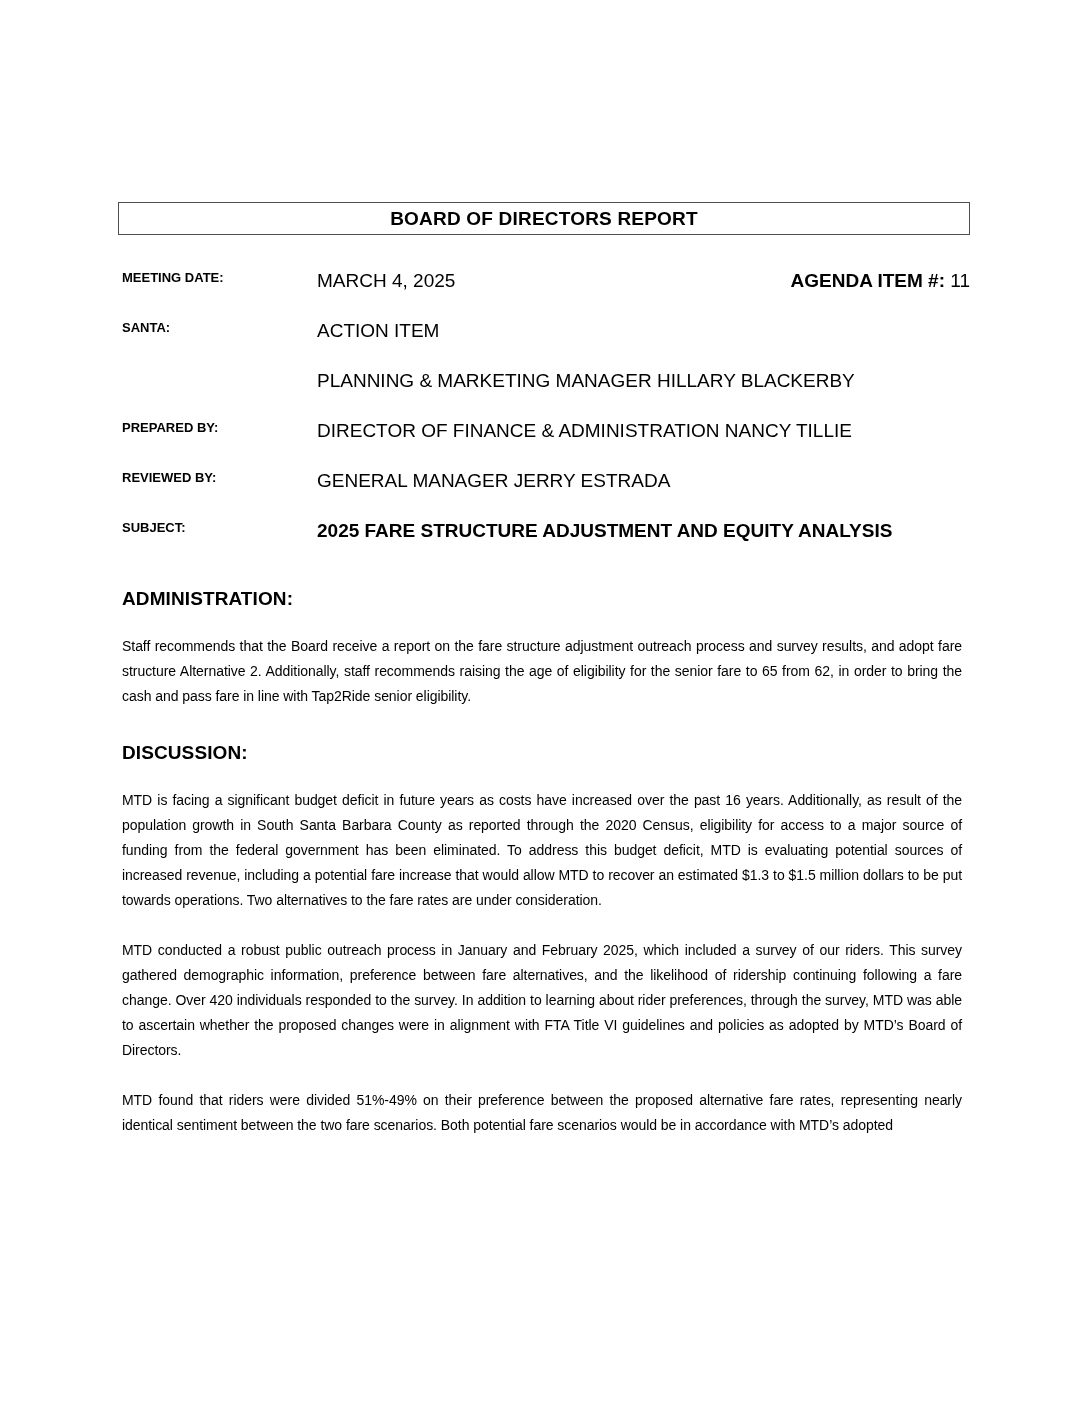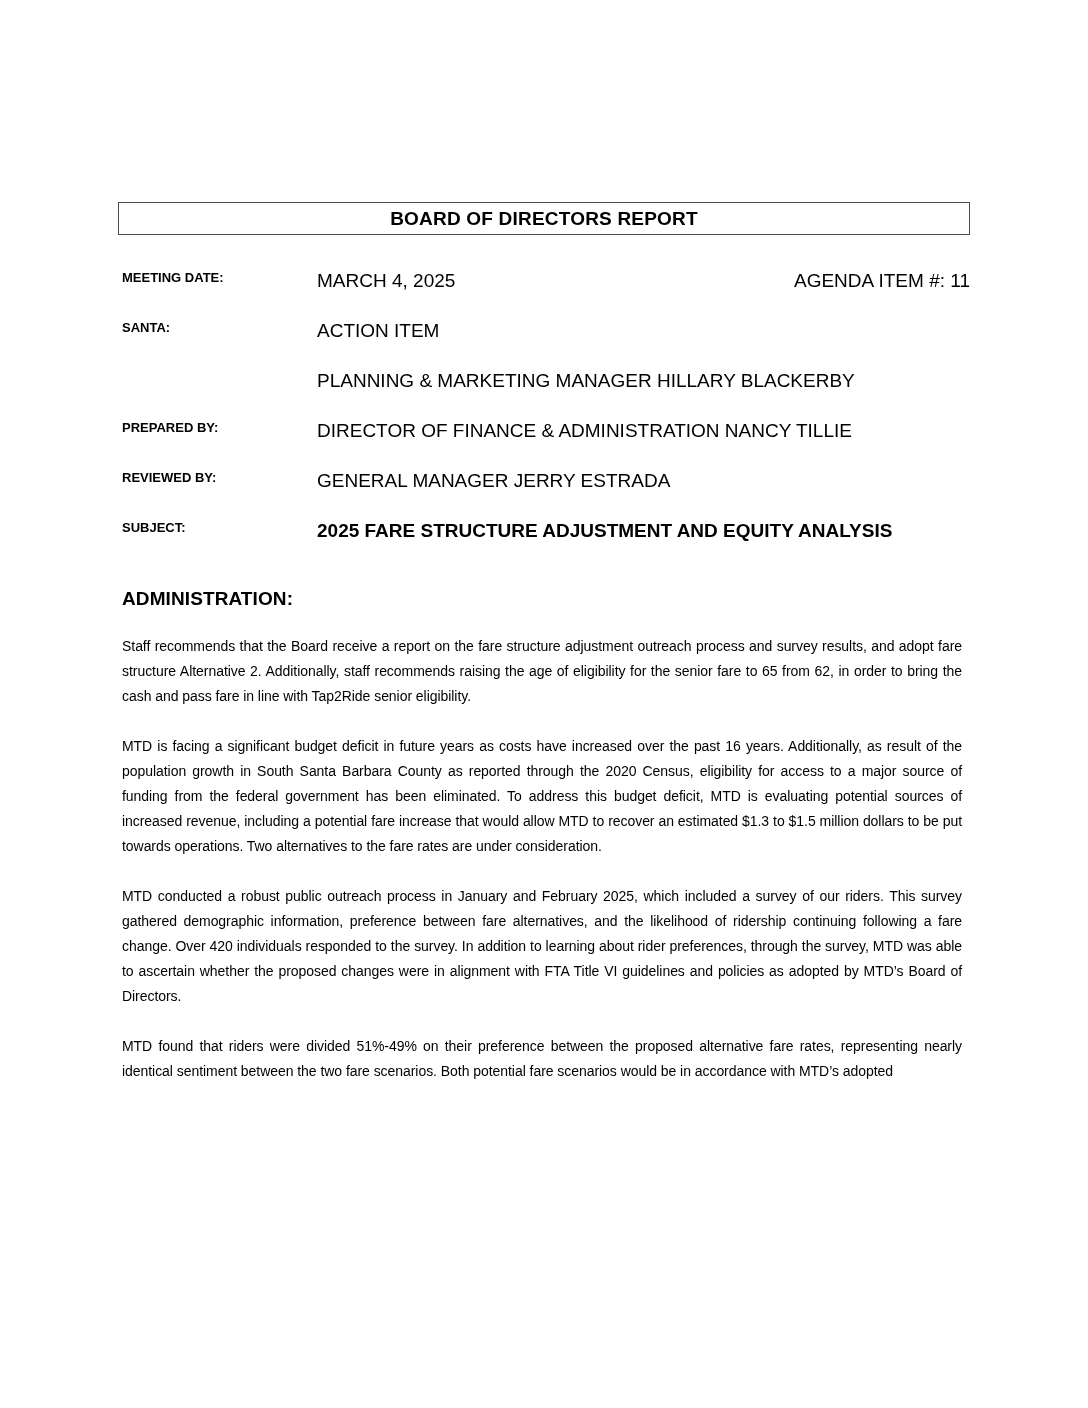--- a/index.html
+++ b/index.html
@@ -118,21 +118,21 @@
     white-space: nowrap;
   }
   .meta-value.bold { font-weight: bold; }
   .meta-right {
     position: absolute;
     right: 0;
     top: 0;
     font-size: 19px;
     white-space: nowrap;
   }
-  .meta-right b { font-weight: normal; margin-top: 38px; }
+  .meta-right b { font-weight: bold; margin-top: 38px; }
 
   
   .content {
     position: absolute;
     left: 122px;
     top: 588px;
     width: 840px;
   }
   .sec-head {
     font-size: 19px;
@@ -206,20 +206,21 @@
       <span class="meta-value bold">2025 FARE STRUCTURE ADJUSTMENT AND EQUITY ANALYSIS</span>
     </div>
 
   </div>
 
   <div class="content">
 
     <div class="sec-head">ADMINISTRATION:</div>
     <p class="para">Staff recommends that the Board receive a report on the fare structure adjustment outreach process and survey results, and adopt fare structure Alternative 2. Additionally, staff recommends raising the age of eligibility for the senior fare to 65 from 62, in order to bring the cash and pass fare in line with Tap2Ride senior eligibility.</p>
 
+    <div class="sec-head gap-head">DISCUSSION:</div>
     <p class="para">MTD is facing a significant budget deficit in future years as costs have increased over the past 16 years.  Additionally, as result of the population growth in South Santa Barbara County as reported through the 2020 Census, eligibility for access to a major source of funding from the federal government has been eliminated. To address this budget deficit, MTD is evaluating potential sources of increased revenue, including a potential fare increase that would allow MTD to recover an estimated $1.3 to $1.5 million dollars to be put towards operations. Two alternatives to the fare rates are under consideration.</p>
     <p class="para">MTD conducted a robust public outreach process in January and February 2025, which included a survey of our riders. This survey gathered demographic information, preference between fare alternatives, and the likelihood of ridership continuing following a fare change. Over 420 individuals responded to the survey. In addition to learning about rider preferences, through the survey, MTD was able to ascertain whether the proposed changes were in alignment with FTA Title VI guidelines and policies as adopted by MTD’s Board of Directors.</p>
     <p class="para last">MTD found that riders were divided 51%-49% on their preference between the proposed alternative fare rates, representing nearly identical sentiment between the two fare scenarios.  Both potential fare scenarios would be in accordance with MTD’s adopted</p>
 
   </div>
 
 
 </div>
 
 </body></html>

